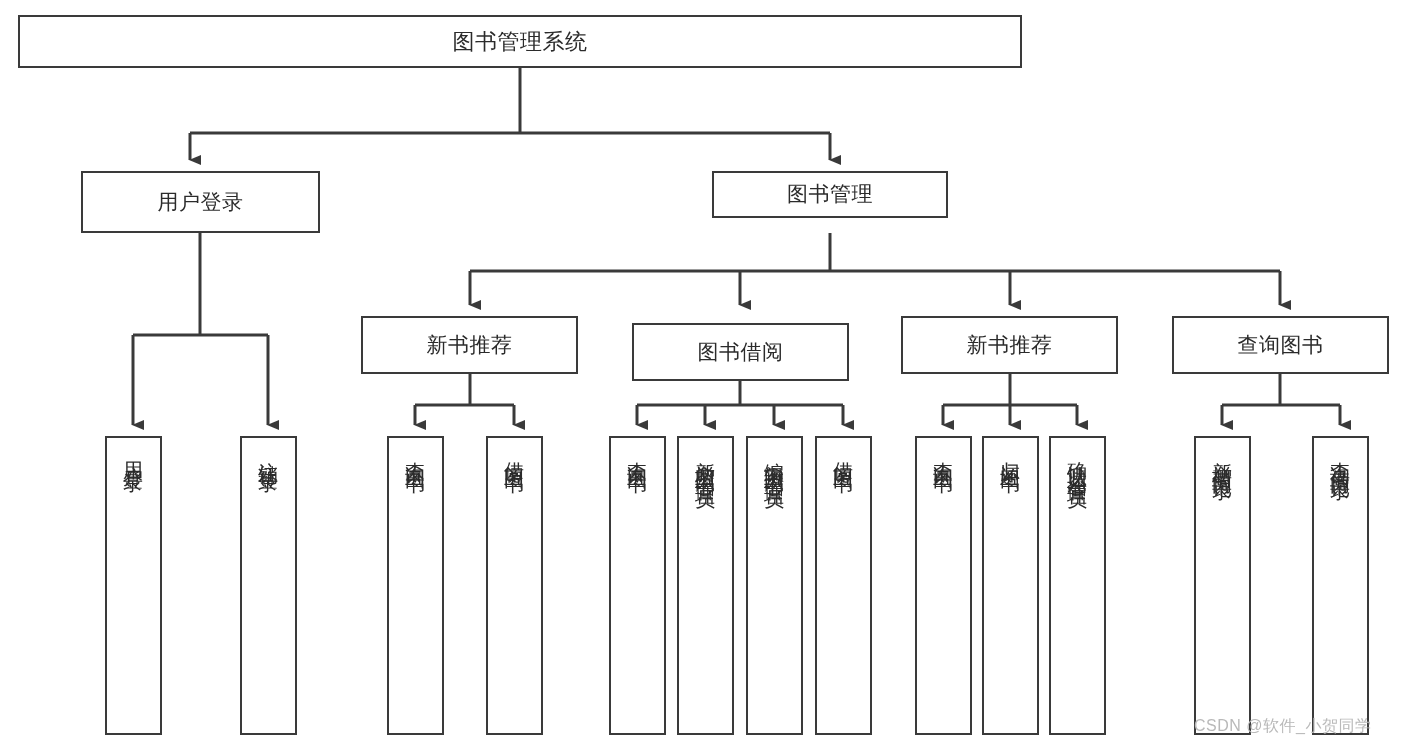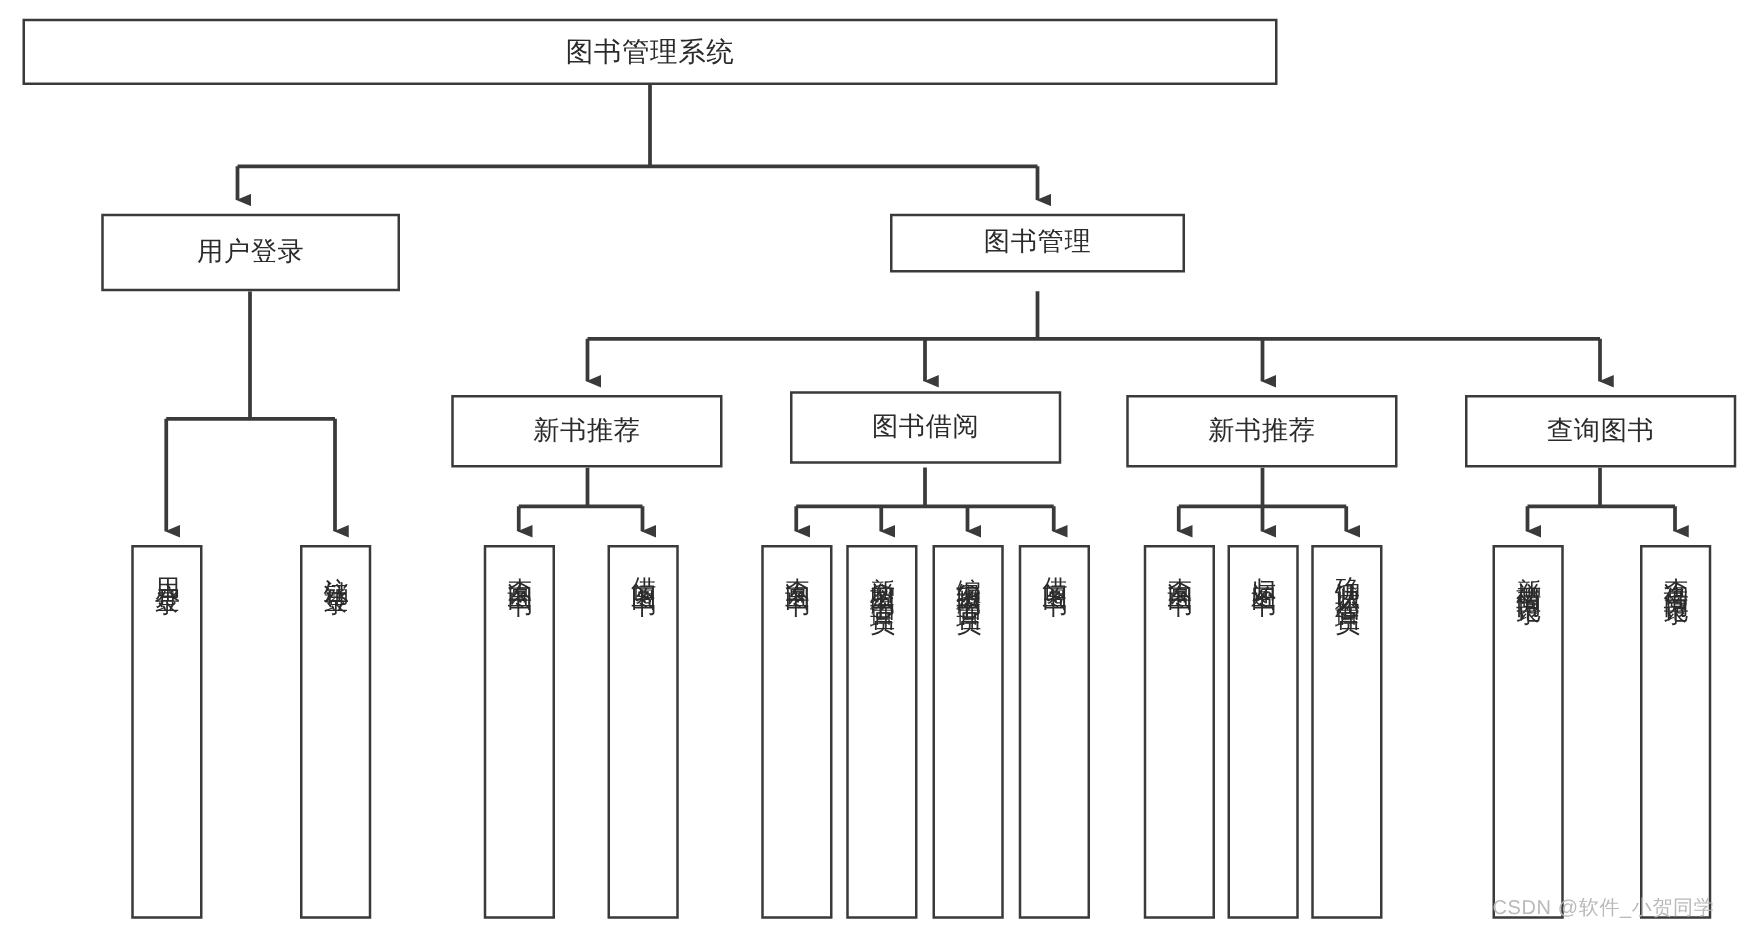--- a/index.html
+++ b/index.html
@@ -138,21 +138,21 @@
   </div>
 
   <div class="node h" style="left:712px; top:171px; width:236px; height:47px;">
     <span class="label">图书管理</span>
   </div>
 
   <div class="node h" style="left:361px; top:316px; width:217px; height:58px;">
     <span class="label">新书推荐</span>
   </div>
 
-  <div class="node h" style="left:632px; top:313px; width:217px; height:58px;">
+  <div class="node h" style="left:632px; top:323px; width:217px; height:58px;">
     <span class="label">图书借阅</span>
   </div>
 
   <div class="node h" style="left:901px; top:316px; width:217px; height:58px;">
     <span class="label">新书推荐</span>
   </div>
 
   <div class="node h" style="left:1172px; top:316px; width:217px; height:58px;">
     <span class="label">查询图书</span>
   </div>

